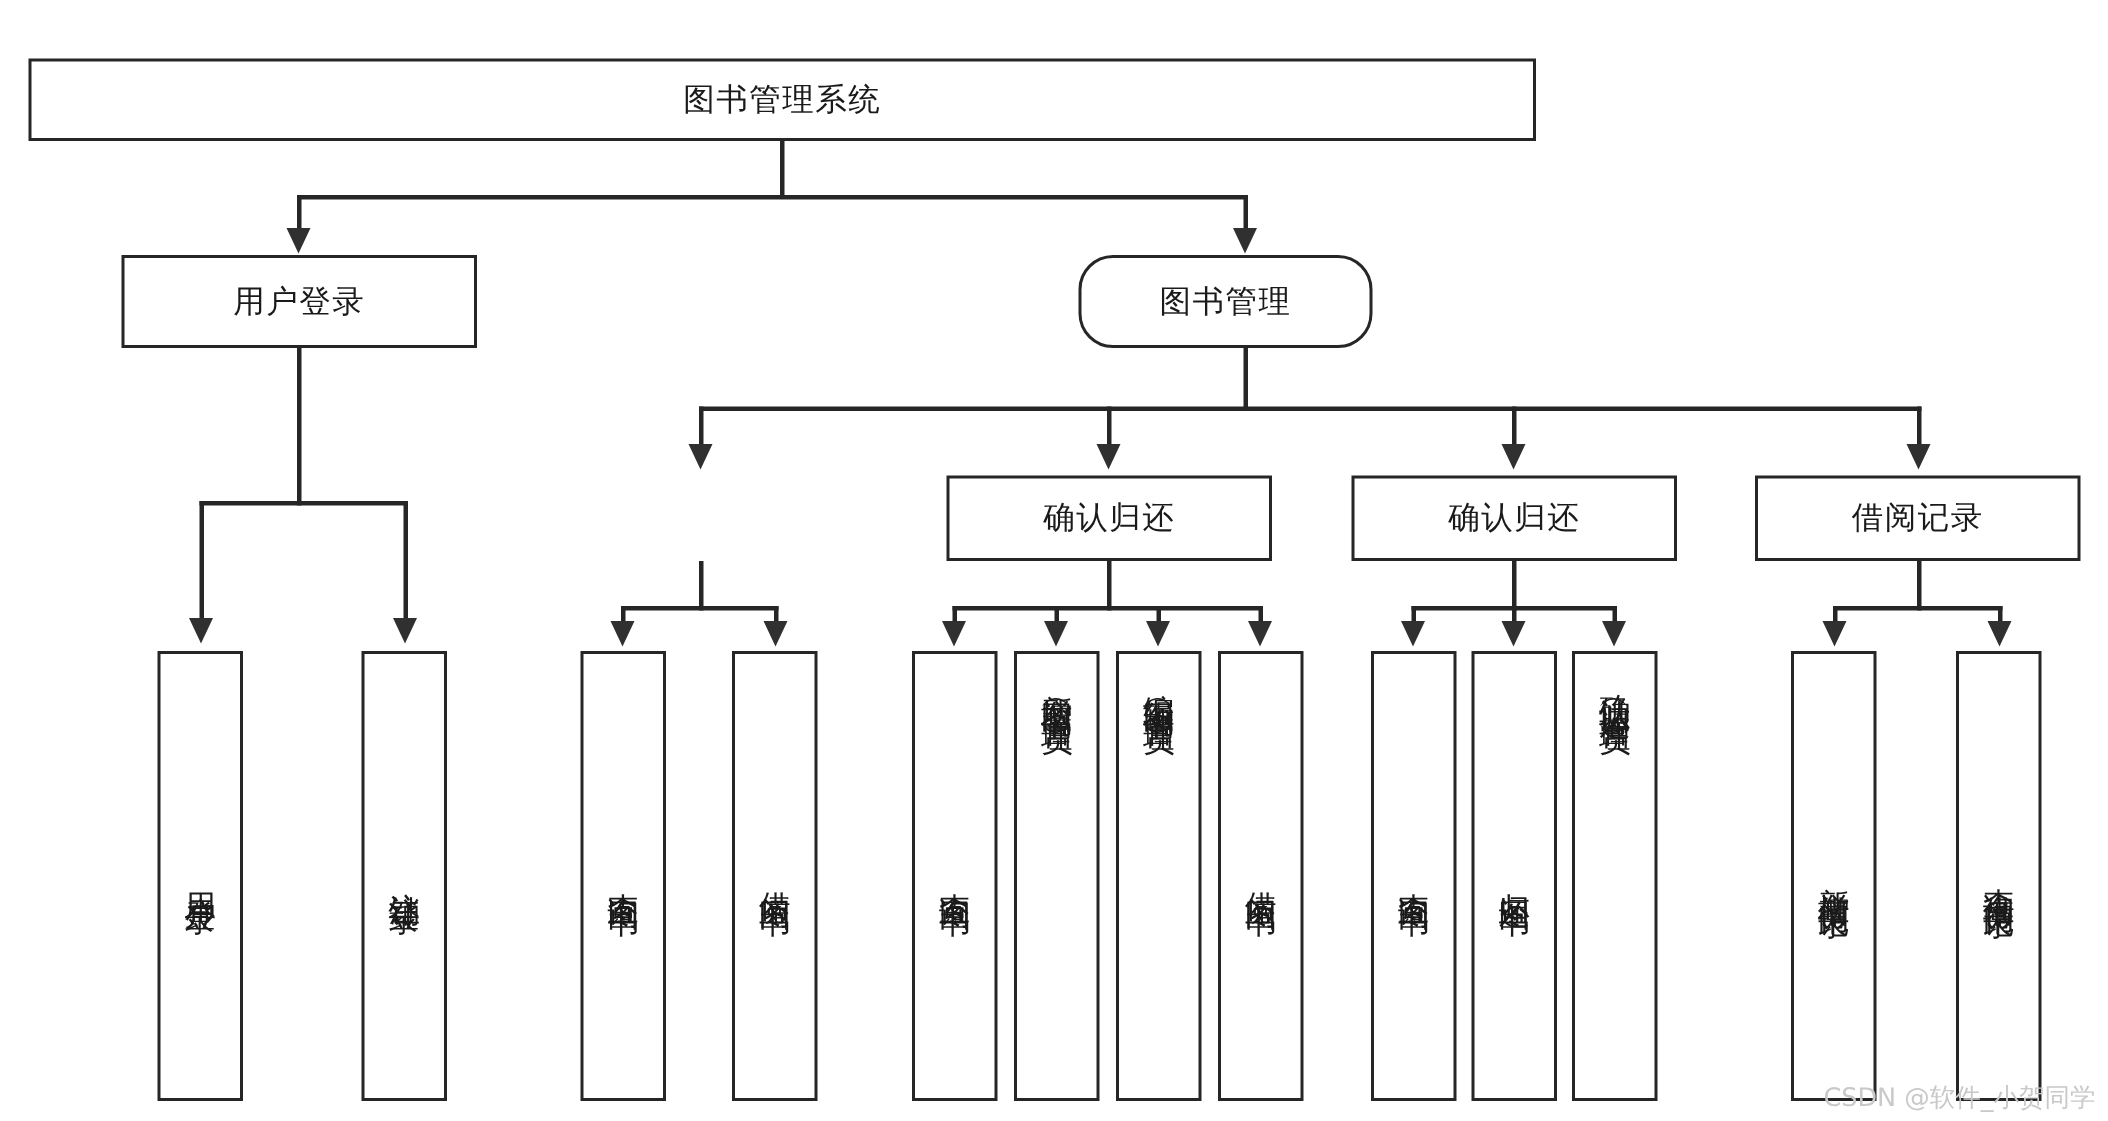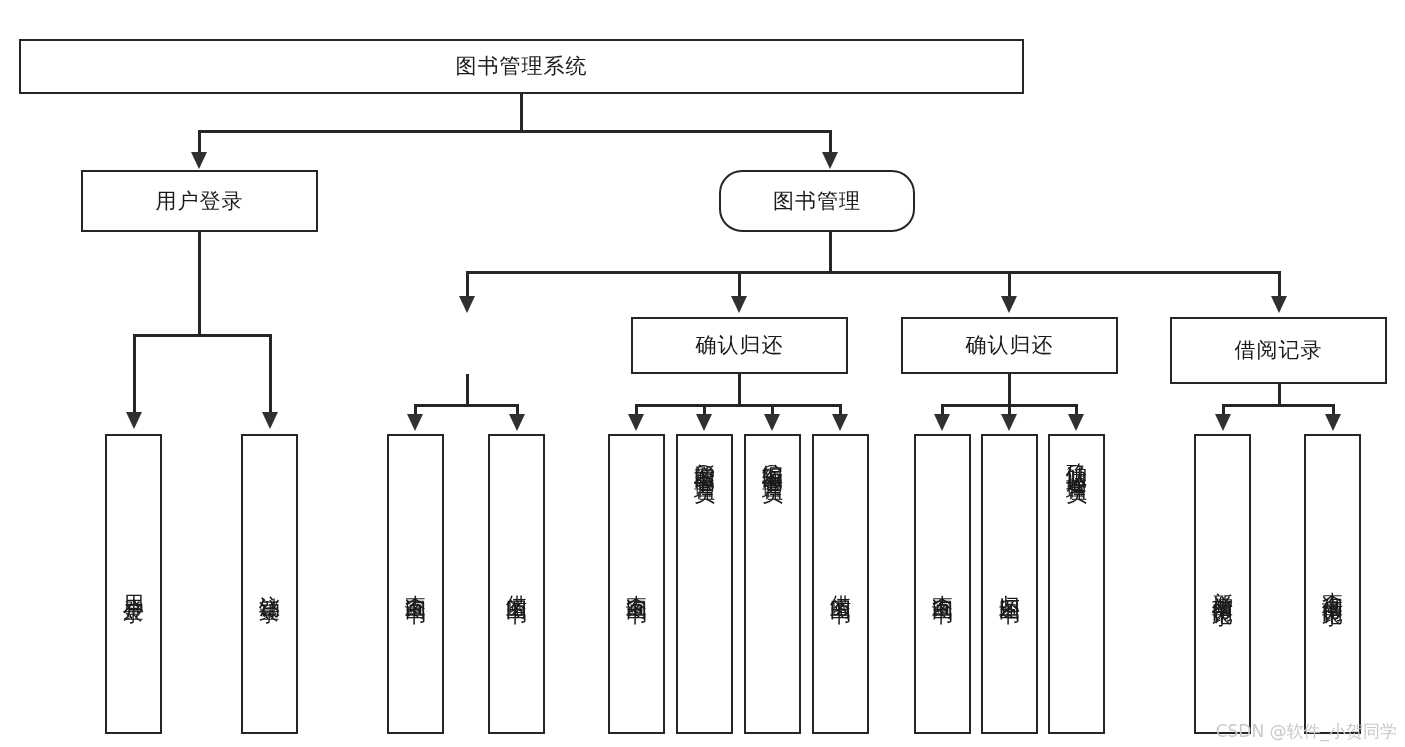--- a/index.html
+++ b/index.html
@@ -120,21 +120,21 @@
   <div class="arrow" style="left:1001px; top:296px;"></div>
   <div class="ln v" style="left:1278px; top:271px; width:3px; height:27px;"></div>
   <div class="arrow" style="left:1271px; top:296px;"></div>
 
   <div class="node h" style="left:631px; top:317px; width:217px; height:57px;">
     <span>确认归还</span>
   </div>
   <div class="node h" style="left:901px; top:317px; width:217px; height:57px;">
     <span>确认归还</span>
   </div>
-  <div class="node h" style="left:1170px; top:317px; width:217px; height:67px;">
+  <div class="node h" style="left:1170px; top:317px; width:217px; height:57px;">
     <span>借阅记录</span>
   </div>
 
   <div class="ln v" style="left:466px; top:374px; width:3px; height:33px;"></div>
   <div class="ln h" style="left:414px; top:404px; width:105px; height:3px;"></div>
   <div class="ln v" style="left:414px; top:404px; width:3px; height:14px;"></div>
   <div class="arrow" style="left:407px; top:414px;"></div>
   <div class="ln v" style="left:516px; top:404px; width:3px; height:14px;"></div>
   <div class="arrow" style="left:509px; top:414px;"></div>
 

